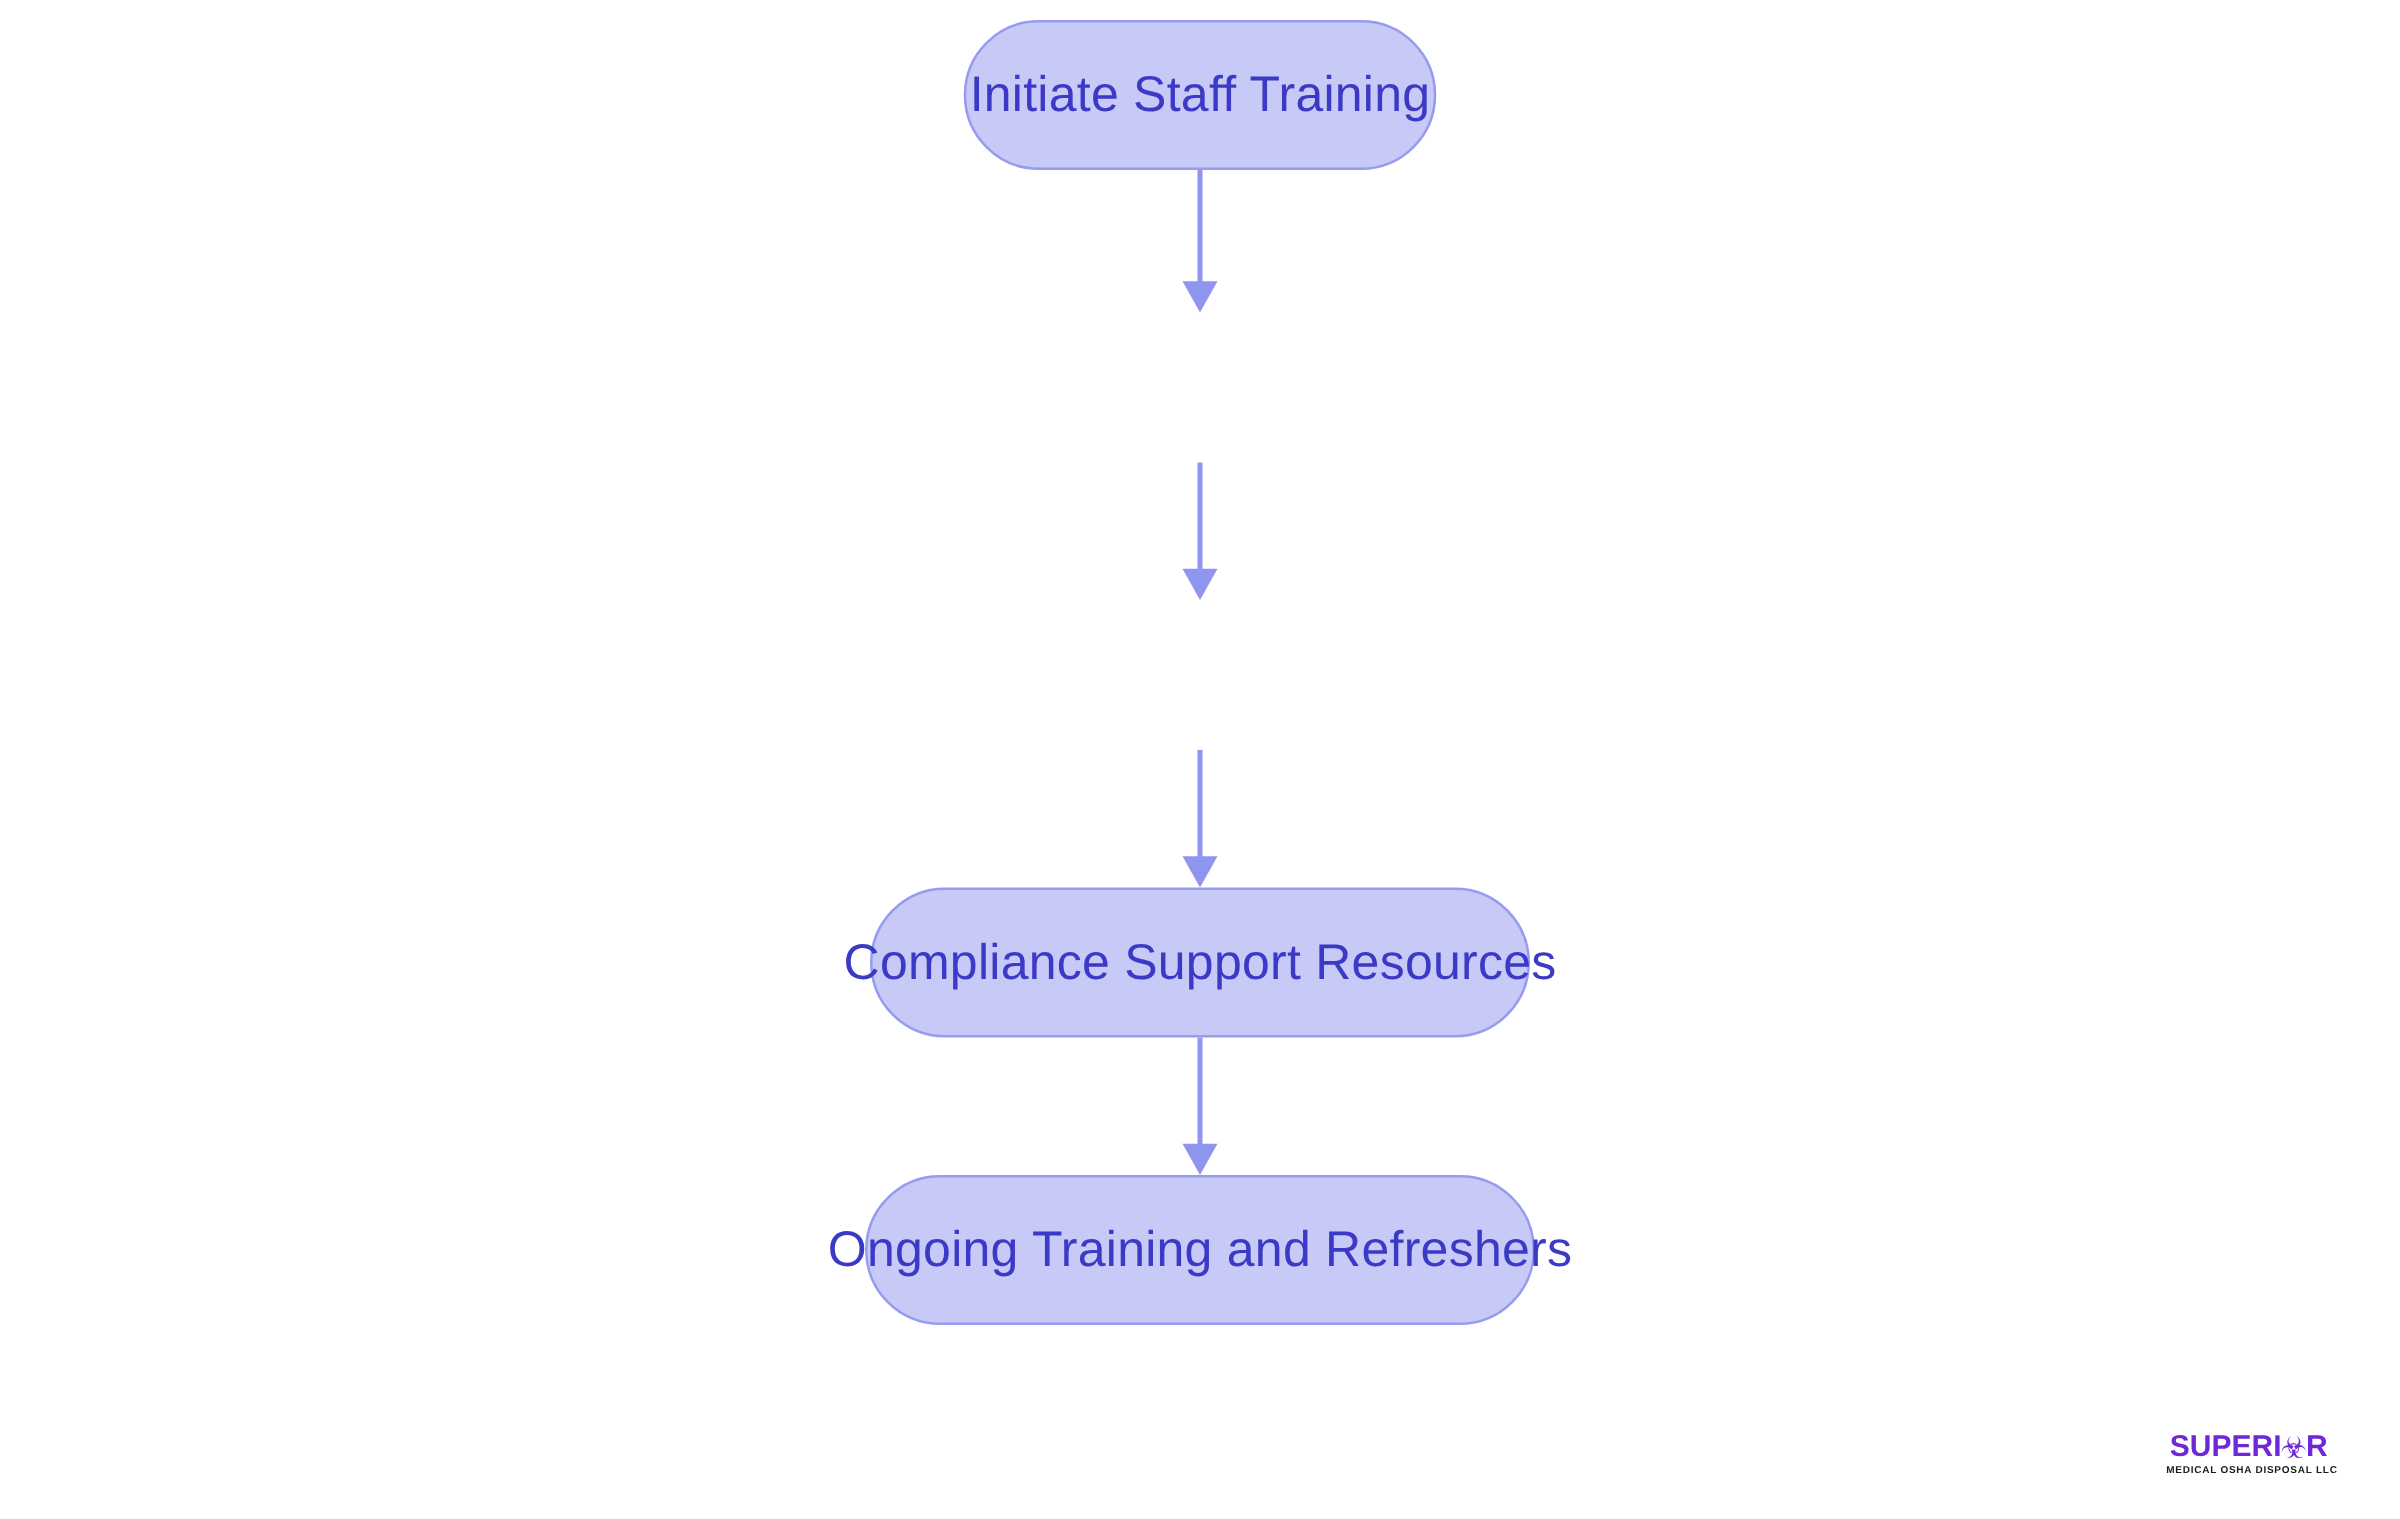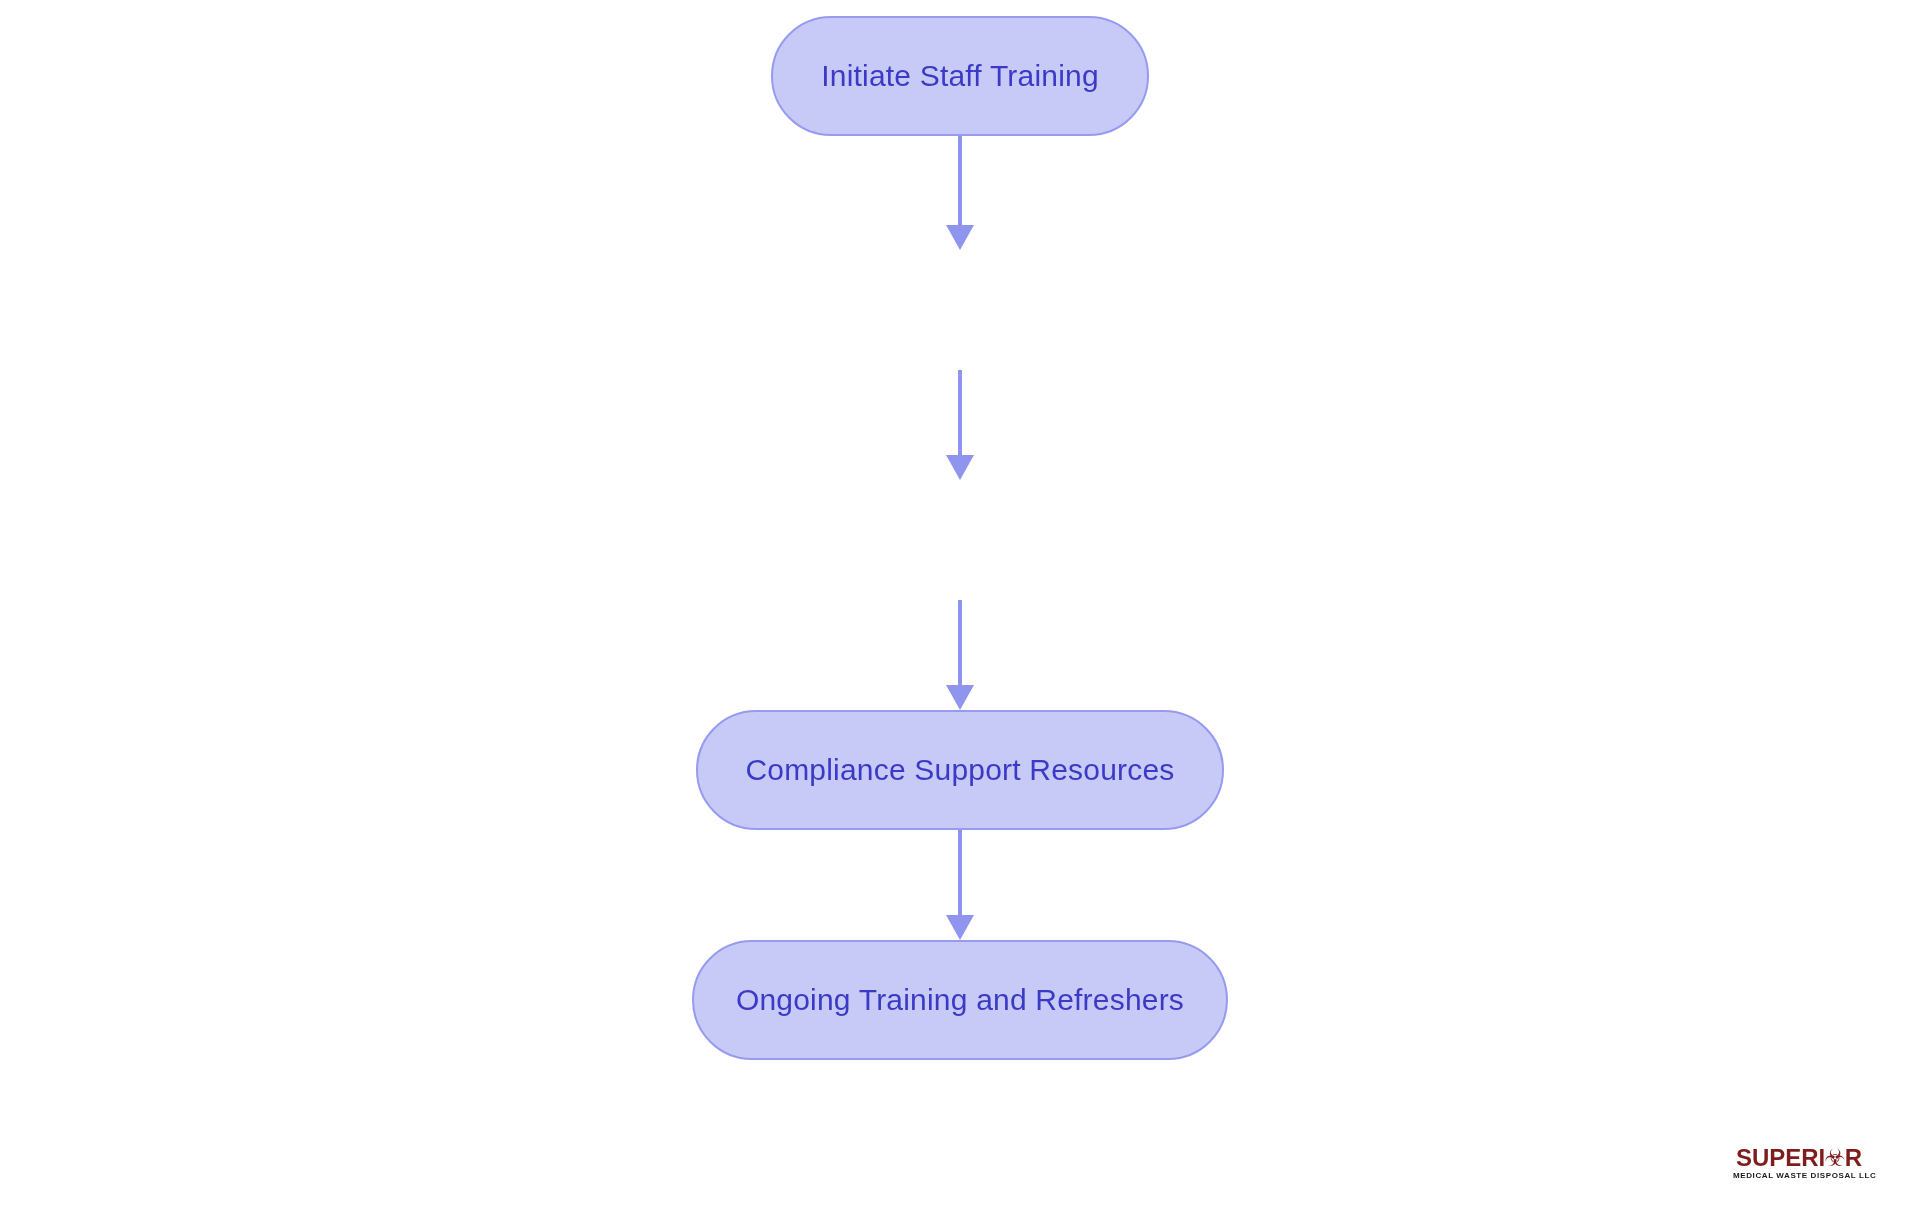--- a/index.html
+++ b/index.html
@@ -21,21 +21,21 @@
     transform: translateX(-50%);
     height: 120px;
     border-radius: 60px;
     background: #c7c9f7;
     border: 2px solid #969bf0;
     box-sizing: border-box;
     display: flex;
     align-items: center;
     justify-content: center;
     color: #3b3ac6;
-    font-size: 30px;
+    font-size: 40px;
     letter-spacing: 0.2px;
     white-space: nowrap;
   }
   .node-0 { top: 16px;  width: 378px; }
   .node-1 { top: 250px; width: 504px; }
   .node-2 { top: 480px; width: 630px; }
   .node-3 { top: 710px; width: 528px; justify-content: center; }
   .node-4 { top: 940px; width: 536px; }
 
   .flow-arrow {
@@ -71,21 +71,21 @@
 
   .logo {
     position: absolute;
     left: 1733px;
     top: 1146px;
     width: 132px;
     text-align: center;
     line-height: 1;
   }
   .logo .brand {
-    color: #7f1d1d;
+    color: #6d28d9;
     font-weight: bold;
     font-size: 24px;
     letter-spacing: 0px;
     white-space: nowrap;
     display: flex;
     align-items: center;
     justify-content: center;
   }
   .logo .biohazard {
     font-size: 24px;
@@ -140,16 +140,16 @@
   <div class="flow-node node-4">
     <span>Ongoing Training and Refreshers</span>
   </div>
 
   <div class="logo">
     <div class="brand">
       <span>SUPERI</span>
         <span class="biohazard">☣</span>
         <span>R</span>
     </div>
-    <div class="tagline">MEDICAL WASTE DISPOSAL LLC</div>
+    <div class="tagline">MEDICAL OSHA DISPOSAL LLC</div>
   </div>
 
 </div>
 
 </body></html>

